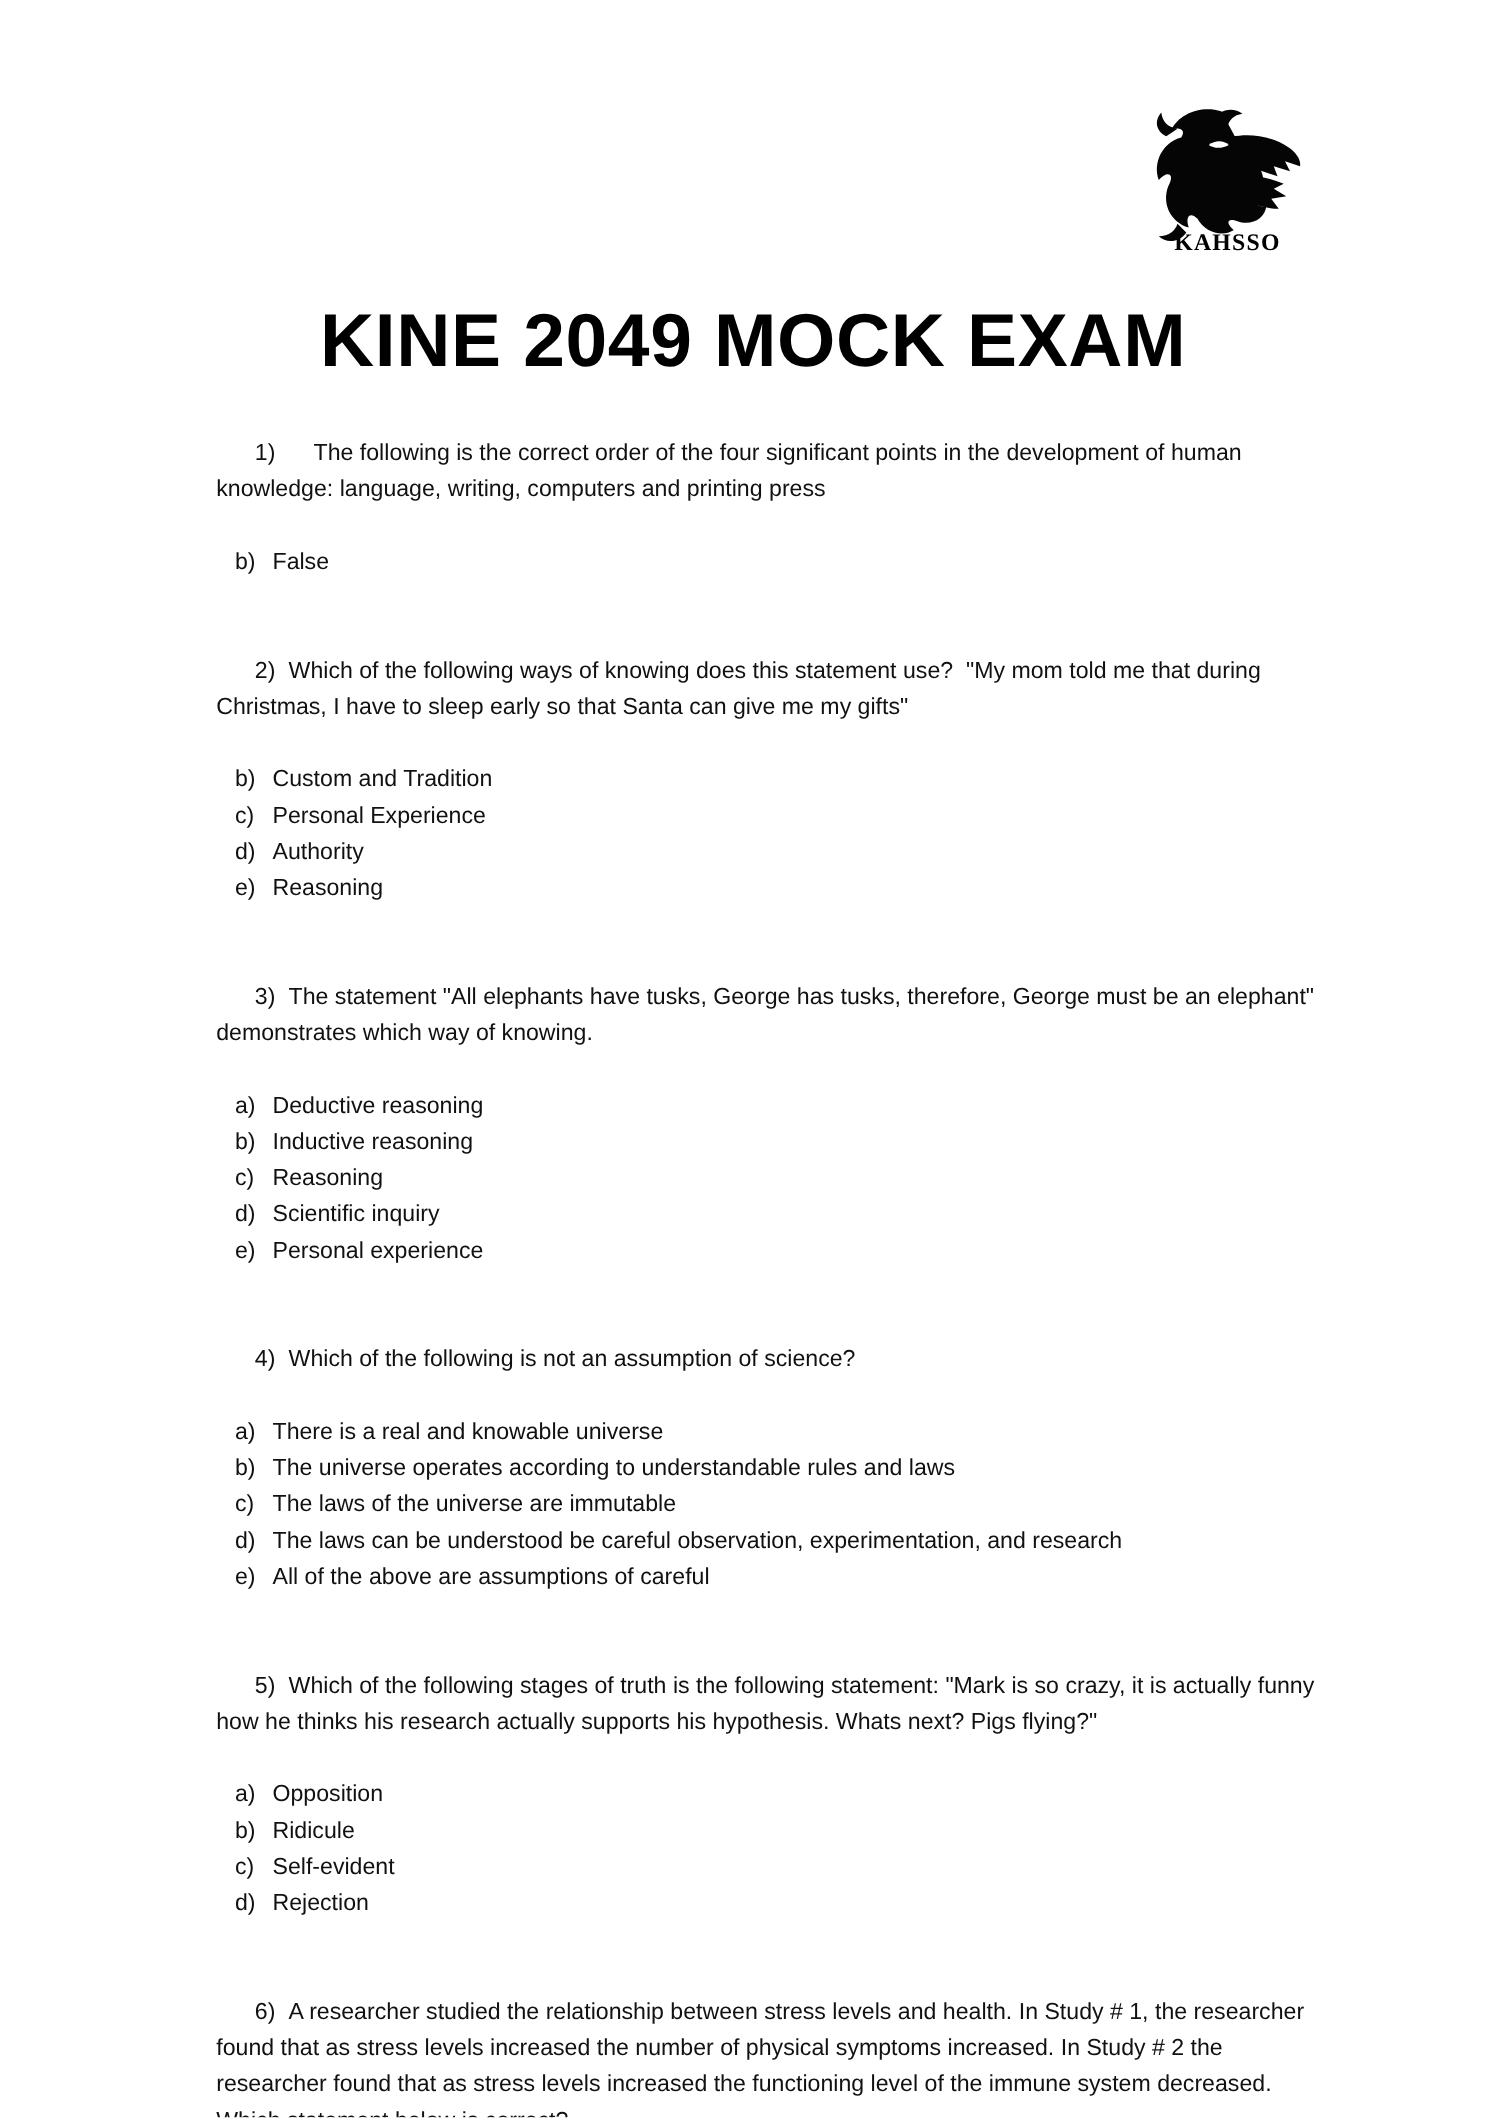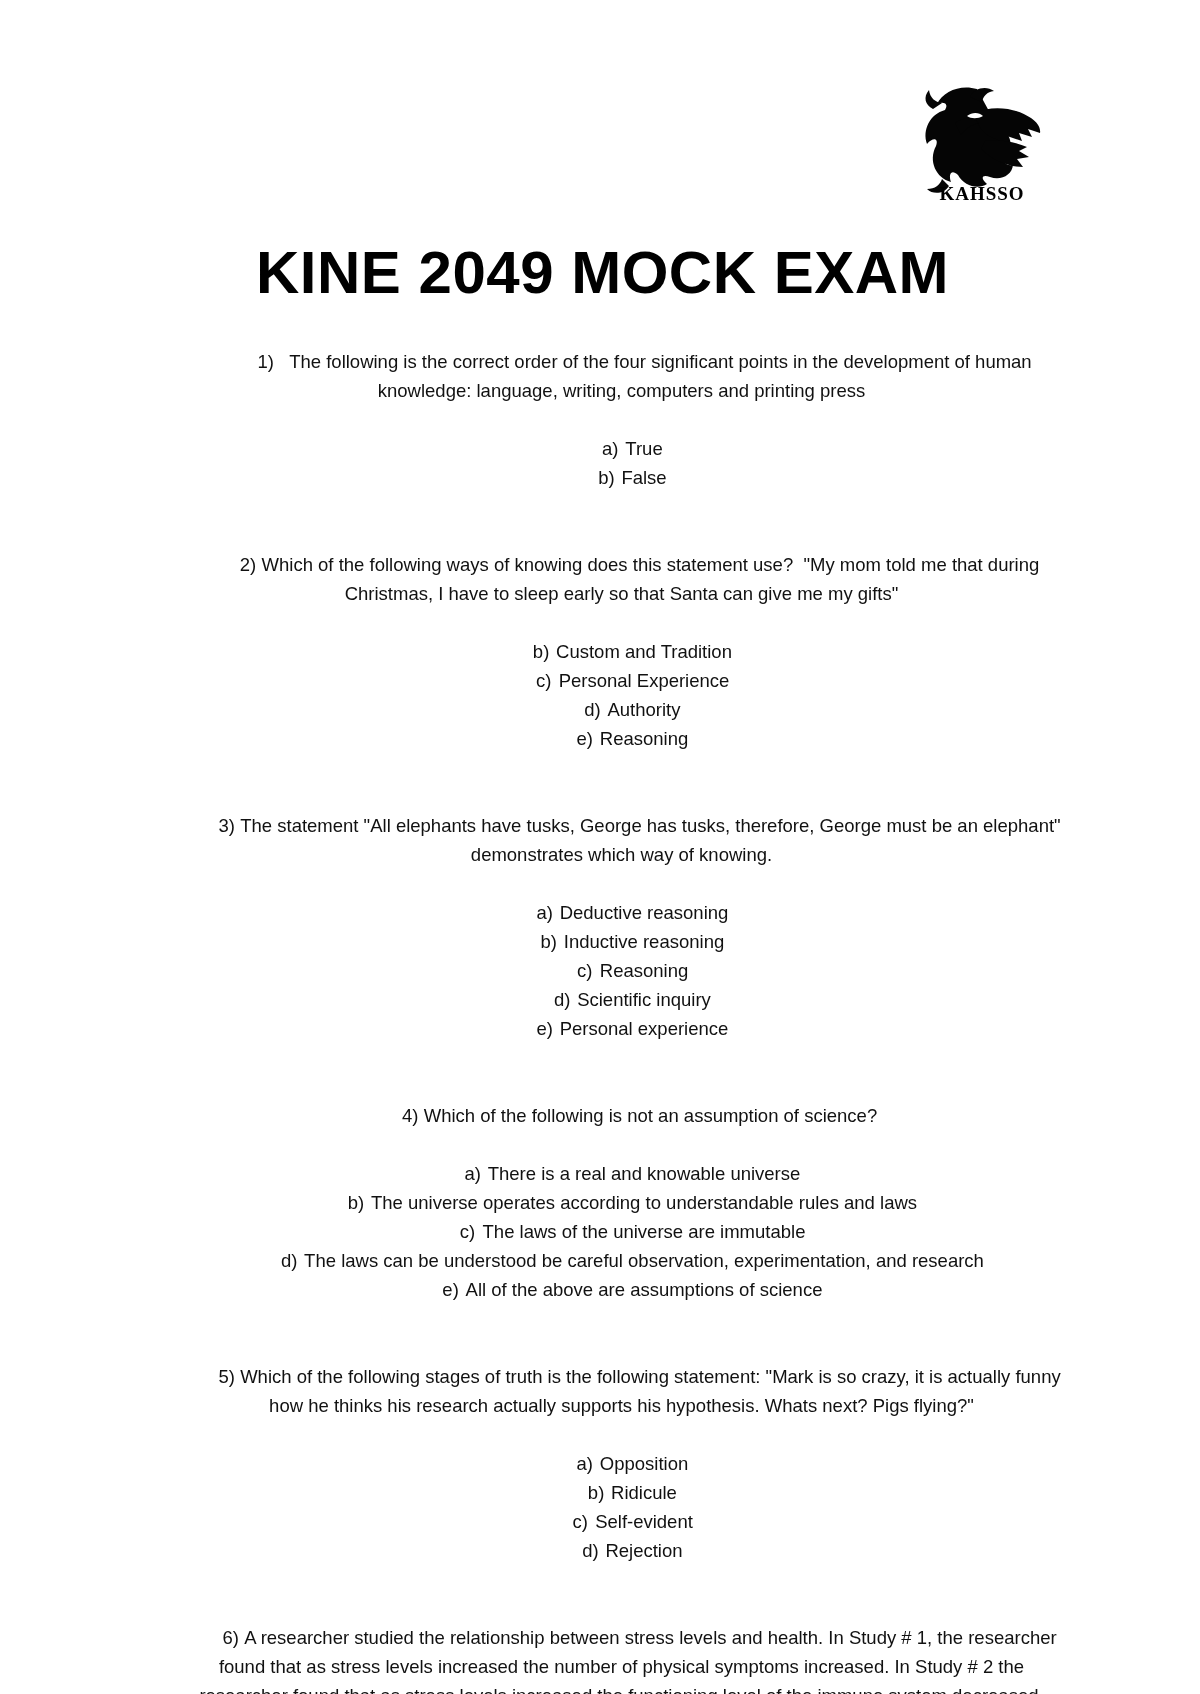--- a/index.html
+++ b/index.html
@@ -32,21 +32,20 @@
     font-weight: bold;
     text-align: center;
     color: #000000;
     letter-spacing: 0.5px;
     white-space: nowrap;
   }
   .question {
     margin: 0 0 29px 0;
     font-size: 18.5px;
     line-height: 29px;
-    text-align: center;
   }
   .q-line {
     padding-left: 38px;
     text-indent: -38px;
     white-space: pre-wrap;
   }
   .q-num {
     display: inline-block;
     width: 27px;
     text-indent: 0;
@@ -92,23 +91,20 @@
 
   <div class="content">
     <h1 class="doc-title">KINE 2049 MOCK EXAM</h1>
     <div>
   <div class="question">
     <div class="q-line">
       <span class="q-num">1)</span><span>The following is the correct order of the four significant points in the development of human knowledge: language, writing, computers and printing press</span>
     </div>
     <div class="options">
 
-    <div class="option">
-        <span class="opt-letter">a)</span><span>True</span>
-      </div>
             <div class="option">
         <span class="opt-letter">b)</span><span>False</span>
       </div>
           </div>
   </div>
 
   <div class="question">
     <div class="q-line">
       <span class="q-num">2)</span><span>Which of the following ways of knowing does this statement use?  "My mom told me that during Christmas, I have to sleep early so that Santa can give me my gifts"</span>
     </div>
@@ -165,21 +161,21 @@
             <div class="option">
         <span class="opt-letter">b)</span><span>The universe operates according to understandable rules and laws</span>
       </div>
             <div class="option">
         <span class="opt-letter">c)</span><span>The laws of the universe are immutable</span>
       </div>
             <div class="option">
         <span class="opt-letter">d)</span><span>The laws can be understood be careful observation, experimentation, and research</span>
       </div>
             <div class="option">
-        <span class="opt-letter">e)</span><span>All of the above are assumptions of science</span>
+        <span class="opt-letter">e)</span><span>All of the above are assumptions of careful</span>
       </div>
           </div>
   </div>
 
   <div class="question">
     <div class="q-line">
       <span class="q-num">5)</span><span>Which of the following stages of truth is the following statement: "Mark is so crazy, it is actually funny how he thinks his research actually supports his hypothesis. Whats next? Pigs flying?"</span>
     </div>
     <div class="options">
 

